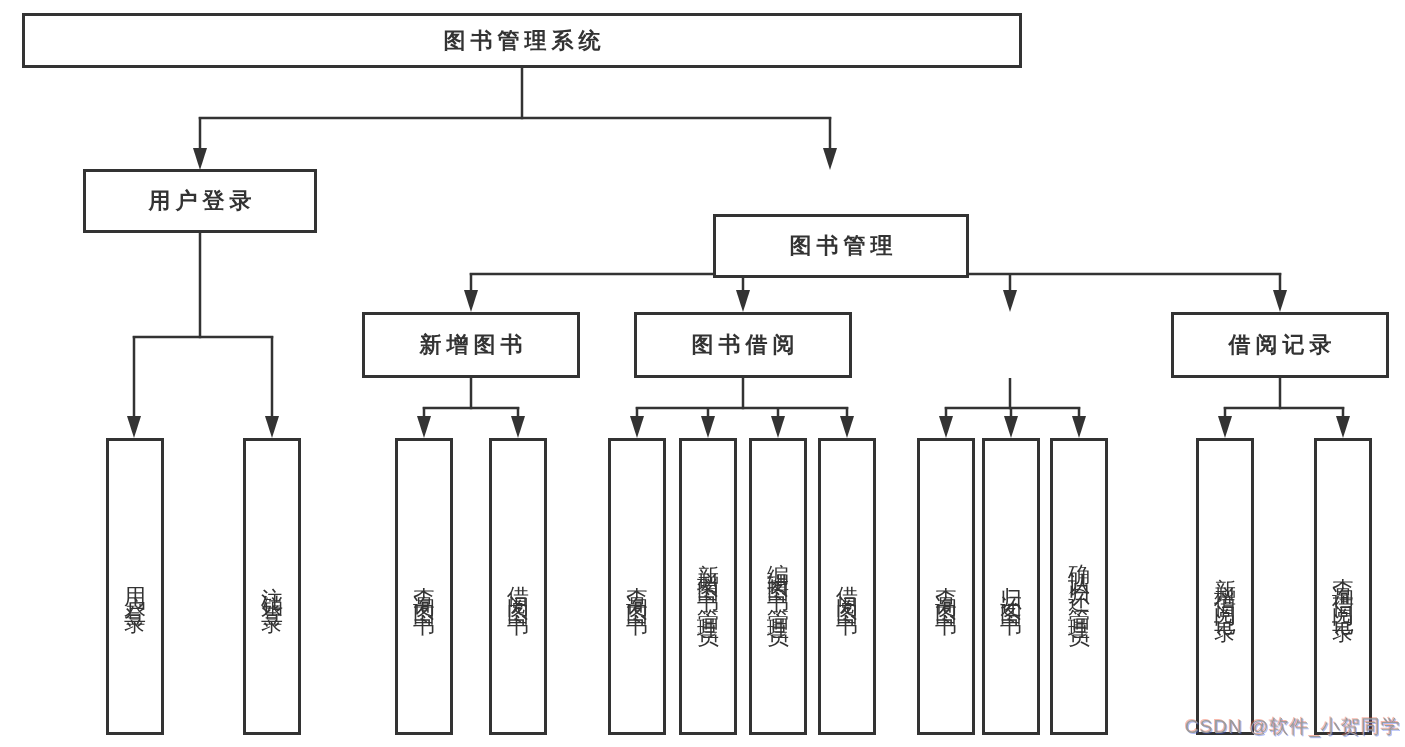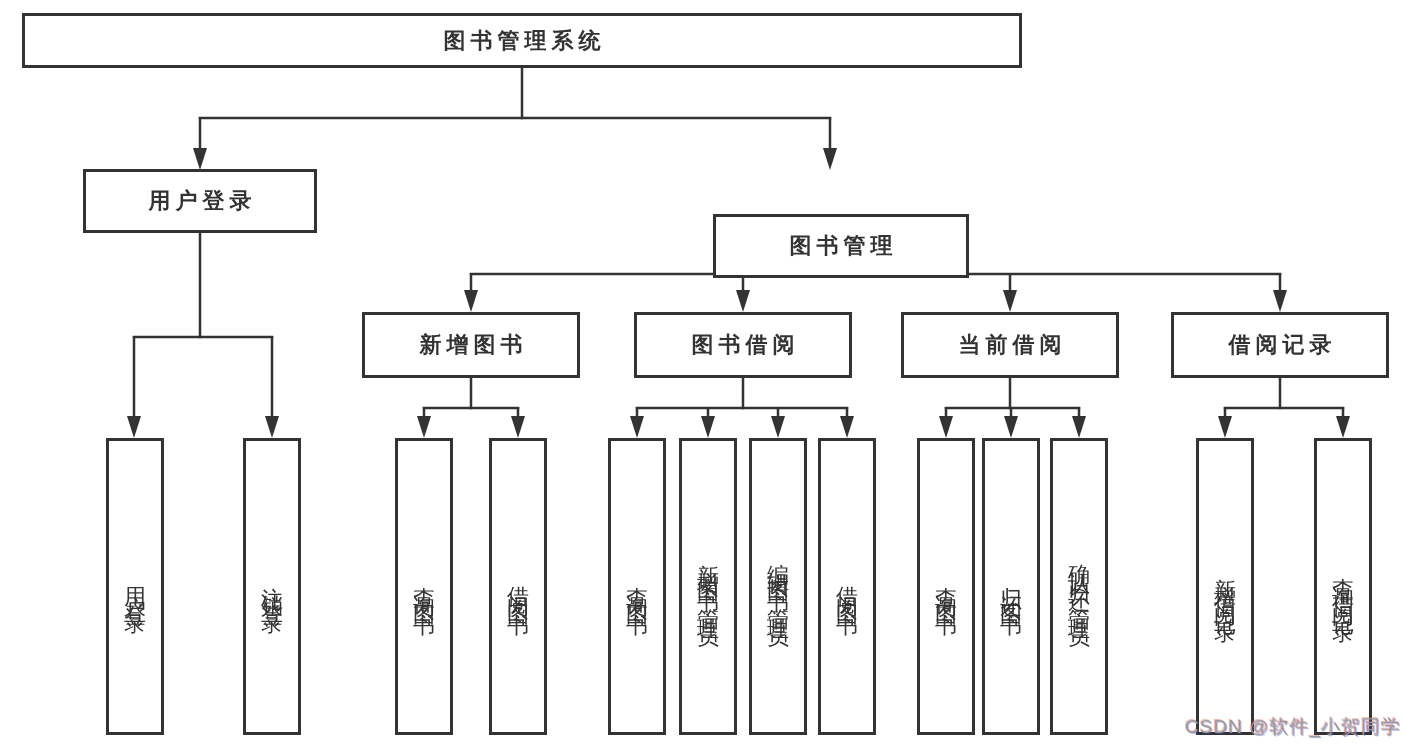--- a/index.html
+++ b/index.html
@@ -170,23 +170,20 @@
   <div class="node node-l1b">
     <span class="htext">图书管理</span>
   </div>
 
   <div class="node node-l2 node-l2a">
     <span class="htext">新增图书</span>
   </div>
   <div class="node node-l2 node-l2b">
     <span class="htext">图书借阅</span>
   </div>
-  <div class="node node-l2 node-l2c">
-    <span class="htext">当前借阅</span>
-  </div>
   <div class="node node-l2 node-l2d">
     <span class="htext">借阅记录</span>
   </div>
 
   <div class="node leaf leaf-1">
     <span class="vtext">用户登录</span>
   </div>
   <div class="node leaf leaf-2">
     <span class="vtext">注销登录</span>
   </div>

